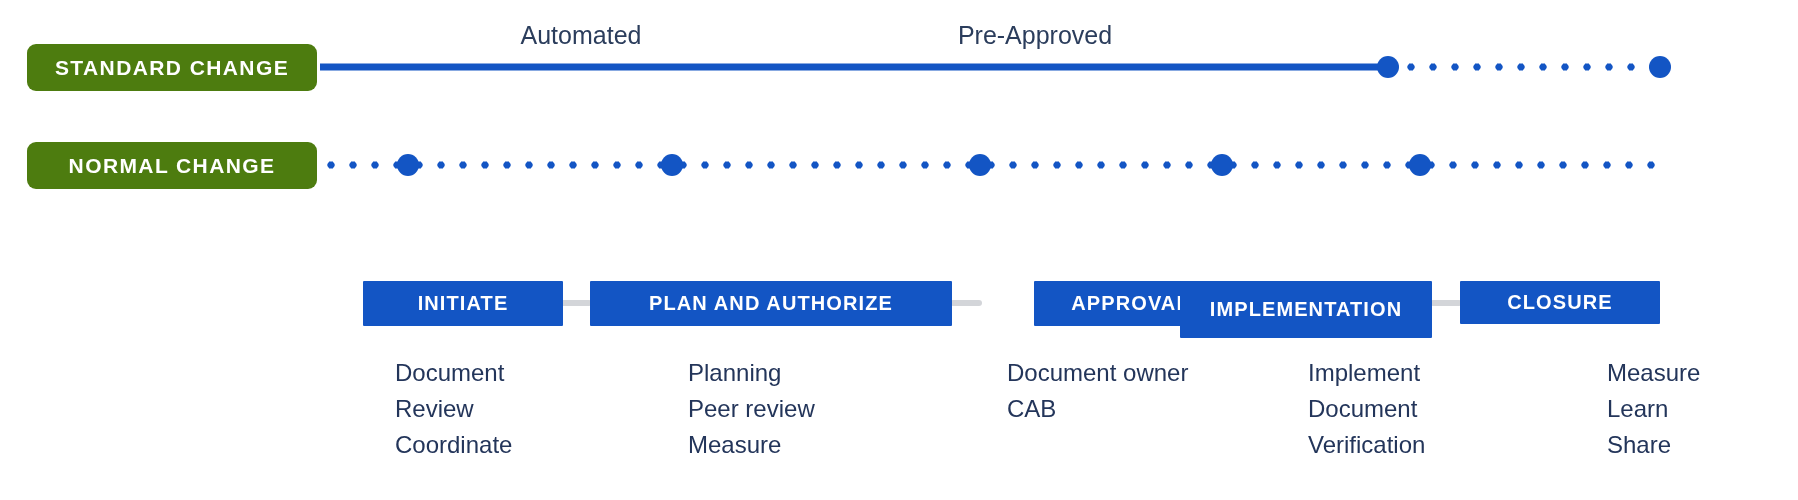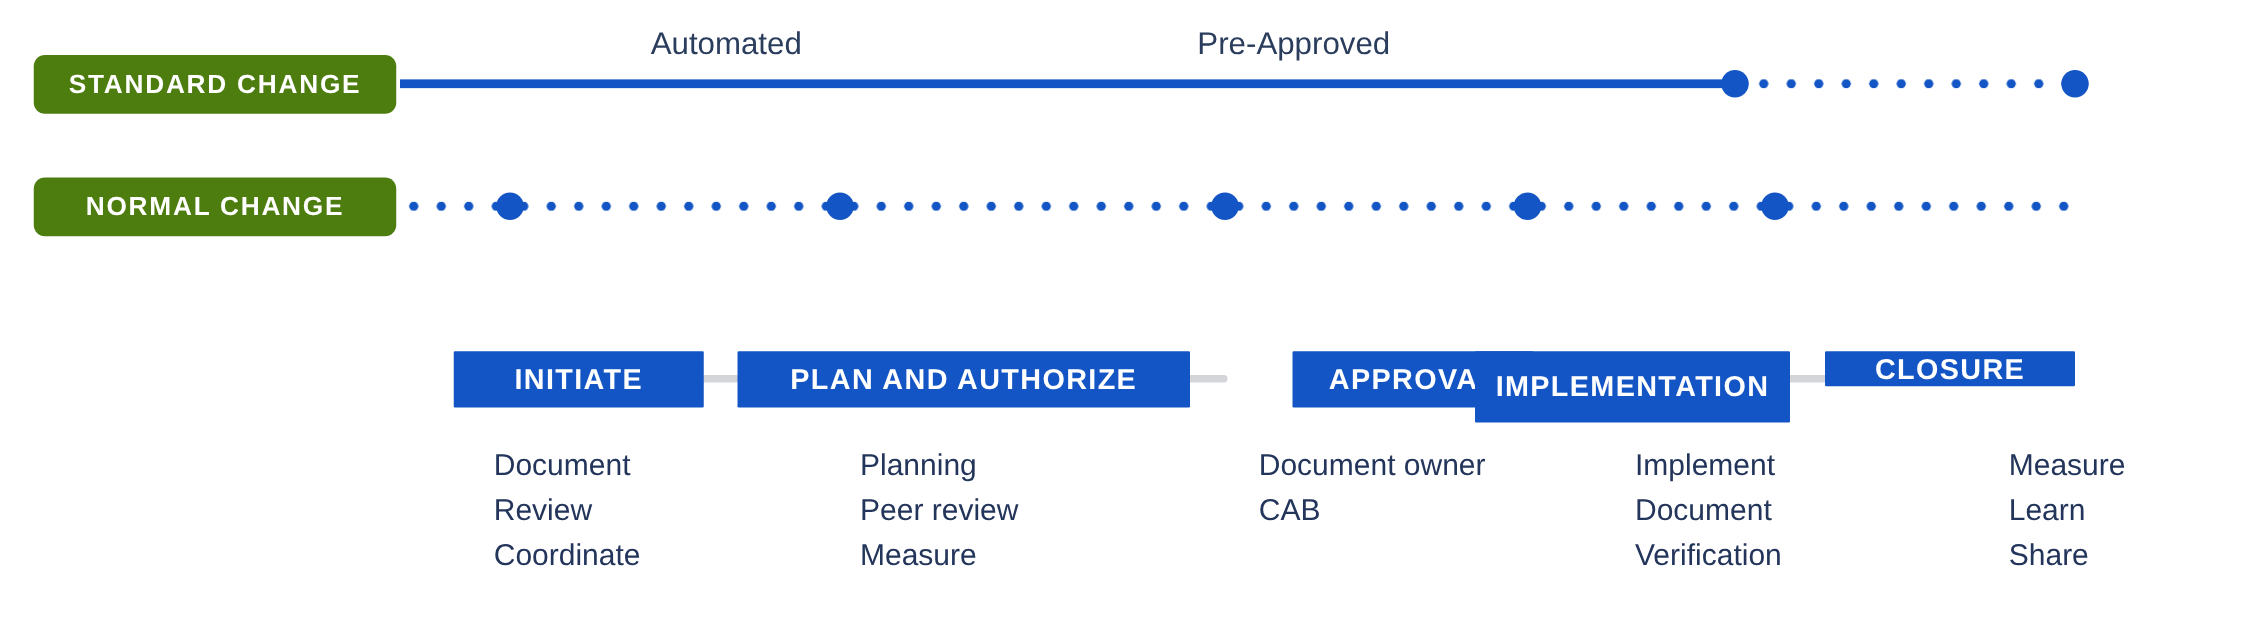--- a/index.html
+++ b/index.html
@@ -68,21 +68,21 @@
   }
 
   
   .stepbox{
     position:absolute;
     background:#1355c4;
     color:#ffffff;
     border-radius:1px;
     display:flex;align-items:center;justify-content:center;
     font-weight:bold;
-    font-size:23px;
+    font-size:20px;
     letter-spacing:1.1px;
     white-space:nowrap;
     box-sizing:border-box;
   }
   .connector{
     position:absolute;
     height:6px;
     background:#d3d5d9;
     border-radius:3px;
   }
@@ -136,21 +136,21 @@
   </div>
   <div class="stepbox" style="left:590px;top:281px;width:362px;height:45px;">
     <span>PLAN AND AUTHORIZE</span>
   </div>
   <div class="stepbox" style="left:1008px;top:281px;width:193px;height:45px;margin-left:26px;">
     <span>APPROVAL</span>
   </div>
   <div class="stepbox" style="left:1180px;top:281px;width:252px;height:57px;">
     <span>IMPLEMENTATION</span>
   </div>
-  <div class="stepbox" style="left:1460px;top:281px;width:200px;height:28px;">
+  <div class="stepbox" style="left:1460px;top:281px;width:200px;height:43px;">
     <span>CLOSURE</span>
   </div>
 
   <div class="detail-col" style="left:395px;top:355px;">
     <div>Document</div>
     <div>Review</div>
     <div>Coordinate</div>
   </div>
 
   <div class="detail-col" style="left:688px;top:355px;">

